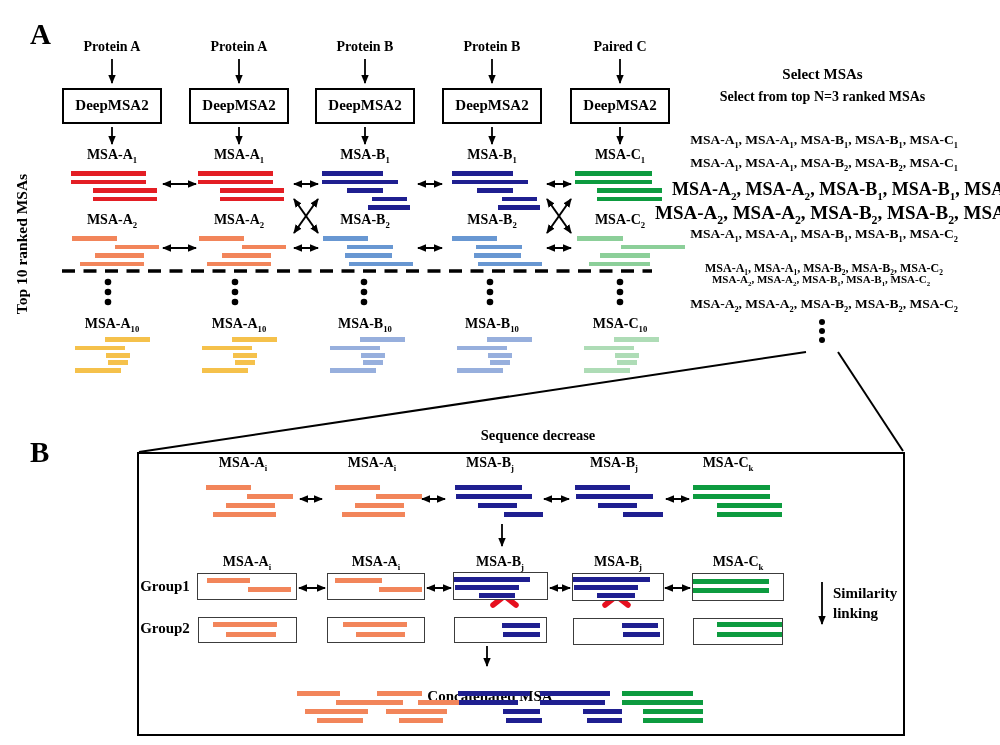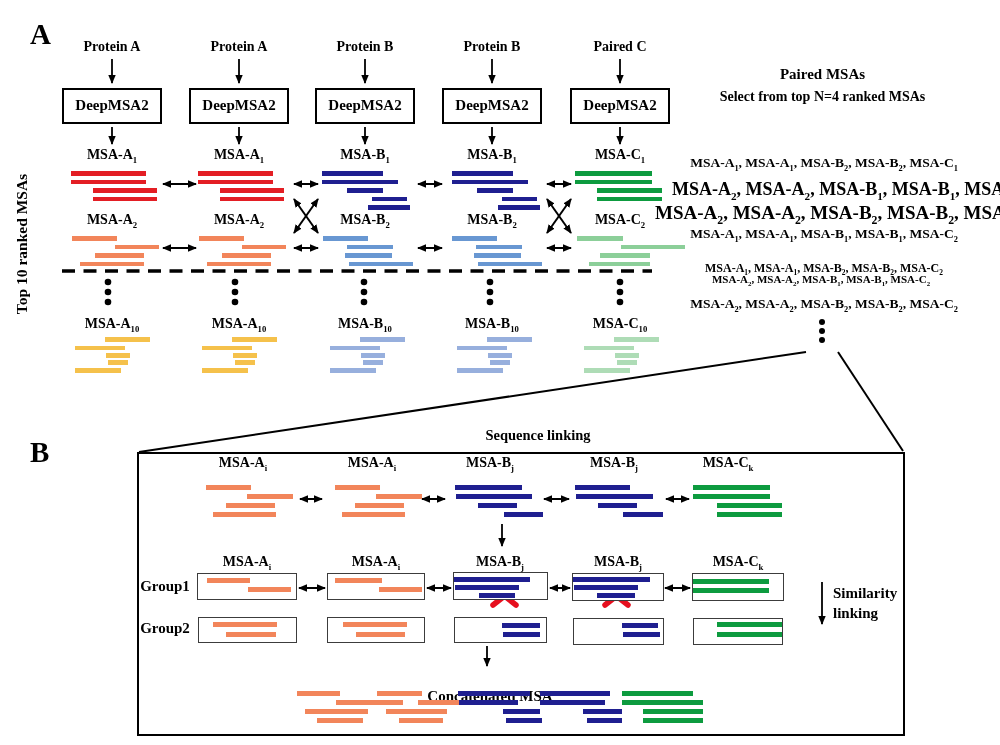--- a/index.html
+++ b/index.html
@@ -17,25 +17,25 @@
   .rot{transform:rotate(-90deg);}
 </style>
 </head>
 <body>
 
 <div class="stage" id="stage">
 
   <div class="lbl" style="left:30px;top:18px;font-size:29px;">A</div>
   <div class="lbl rot" style="left:-63px;top:235px;width:170px;font-size:15.5px;">Top 10 ranked MSAs</div>
 
-  <div class="lbl" style="left:660px;top:66px;width:325px;font-size:15px;">Paired MSAs</div>
-  <div class="lbl" style="left:660px;top:89px;width:325px;font-size:14px;">Select from top N=4 ranked MSAs</div>
+  <div class="lbl" style="left:660px;top:66px;width:325px;font-size:15px;">Select MSAs</div>
+  <div class="lbl" style="left:660px;top:89px;width:325px;font-size:14px;">Select from top N=3 ranked MSAs</div>
 
   <div class="lbl" style="left:30px;top:436px;font-size:29px;">B</div>
-  <div class="lbl" style="left:398px;top:427px;width:280px;font-size:14.5px;">Sequence linking</div>
+  <div class="lbl" style="left:398px;top:427px;width:280px;font-size:14.5px;">Sequence decrease</div>
 
   <div class="panel-box"></div>
 
   <div class="lbl" style="left:136px;top:578px;width:58px;font-size:15px;">Group1</div>
   <div class="lbl" style="left:136px;top:620px;width:58px;font-size:15px;">Group2</div>
 
   <div class="lbl" style="left:833px;top:583px;font-size:15px;text-align:left;line-height:20px;">
     <div>Similarity</div>
     <div>linking</div>
   </div>
@@ -155,20 +155,21 @@
     <div class="lbl" style="left: 437px; top: 39px; width: 110px; font-size: 14px;">Protein B</div>
     <div class="tool-box" style="left: 442px; top: 88px; width: 100px; height: 36px;">DeepMSA2</div>
     <div class="lbl" style="left: 437px; top: 147px; width: 110px; font-size: 14px;">MSA-B<sub>1</sub></div>
     <div class="lbl" style="left: 437px; top: 212px; width: 110px; font-size: 14px;">MSA-B<sub>2</sub></div>
     <div class="lbl" style="left: 437px; top: 316px; width: 110px; font-size: 14px;">MSA-B<sub>10</sub></div>
     <div class="lbl" style="left: 565px; top: 39px; width: 110px; font-size: 14px;">Paired C</div>
     <div class="tool-box" style="left: 570px; top: 88px; width: 100px; height: 36px;">DeepMSA2</div>
     <div class="lbl" style="left: 565px; top: 147px; width: 110px; font-size: 14px;">MSA-C<sub>1</sub></div>
     <div class="lbl" style="left: 565px; top: 212px; width: 110px; font-size: 14px;">MSA-C<sub>2</sub></div>
     <div class="lbl" style="left: 565px; top: 316px; width: 110px; font-size: 14px;">MSA-C<sub>10</sub></div>
+    <div class="lbl" style="left: 655px; top: 132px; width: 338px; font-size: 13.5px;">MSA-A<sub>1</sub>, MSA-A<sub>1</sub>, MSA-B<sub>1</sub>, MSA-B<sub>1</sub>, MSA-C<sub>1</sub></div>
     <div class="lbl" style="left: 655px; top: 155.45px; width: 338px; font-size: 13.5px;">MSA-A<sub>1</sub>, MSA-A<sub>1</sub>, MSA-B<sub>2</sub>, MSA-B<sub>2</sub>, MSA-C<sub>1</sub></div>
     <div class="lbl" style="left: 672px; top: 178.9px; width: 338px; font-size: 18px;">MSA-A<sub>2</sub>, MSA-A<sub>2</sub>, MSA-B<sub>1</sub>, MSA-B<sub>1</sub>, MSA-C<sub>1</sub></div>
     <div class="lbl" style="left: 655px; top: 202.35px; width: 338px; font-size: 19px;">MSA-A<sub>2</sub>, MSA-A<sub>2</sub>, MSA-B<sub>2</sub>, MSA-B<sub>2</sub>, MSA-C<sub>1</sub></div>
     <div class="lbl" style="left: 655px; top: 225.8px; width: 338px; font-size: 13.5px;">MSA-A<sub>1</sub>, MSA-A<sub>1</sub>, MSA-B<sub>1</sub>, MSA-B<sub>1</sub>, MSA-C<sub>2</sub></div>
     <div class="lbl" style="left: 655px; top: 249.25px; width: 338px; font-size: 12px; margin-top: 12px;">MSA-A<sub>1</sub>, MSA-A<sub>1</sub>, MSA-B<sub>2</sub>, MSA-B<sub>2</sub>, MSA-C<sub>2</sub></div>
     <div class="lbl" style="left: 652px; top: 272.7px; width: 338px; font-size: 11px;">MSA-A<sub>2</sub>, MSA-A<sub>2</sub>, MSA-B<sub>1</sub>, MSA-B<sub>1</sub>, MSA-C<sub>2</sub></div>
     <div class="lbl" style="left: 655px; top: 296.15px; width: 338px; font-size: 13.5px;">MSA-A<sub>2</sub>, MSA-A<sub>2</sub>, MSA-B<sub>2</sub>, MSA-B<sub>2</sub>, MSA-C<sub>2</sub></div>
     <div class="lbl" style="left: 188px; top: 455px; width: 110px; font-size: 14px;">MSA-A<sub>i</sub></div>
     <div class="lbl" style="left: 317px; top: 455px; width: 110px; font-size: 14px;">MSA-A<sub>i</sub></div>
     <div class="lbl" style="left: 435px; top: 455px; width: 110px; font-size: 14px;">MSA-B<sub>j</sub></div>

